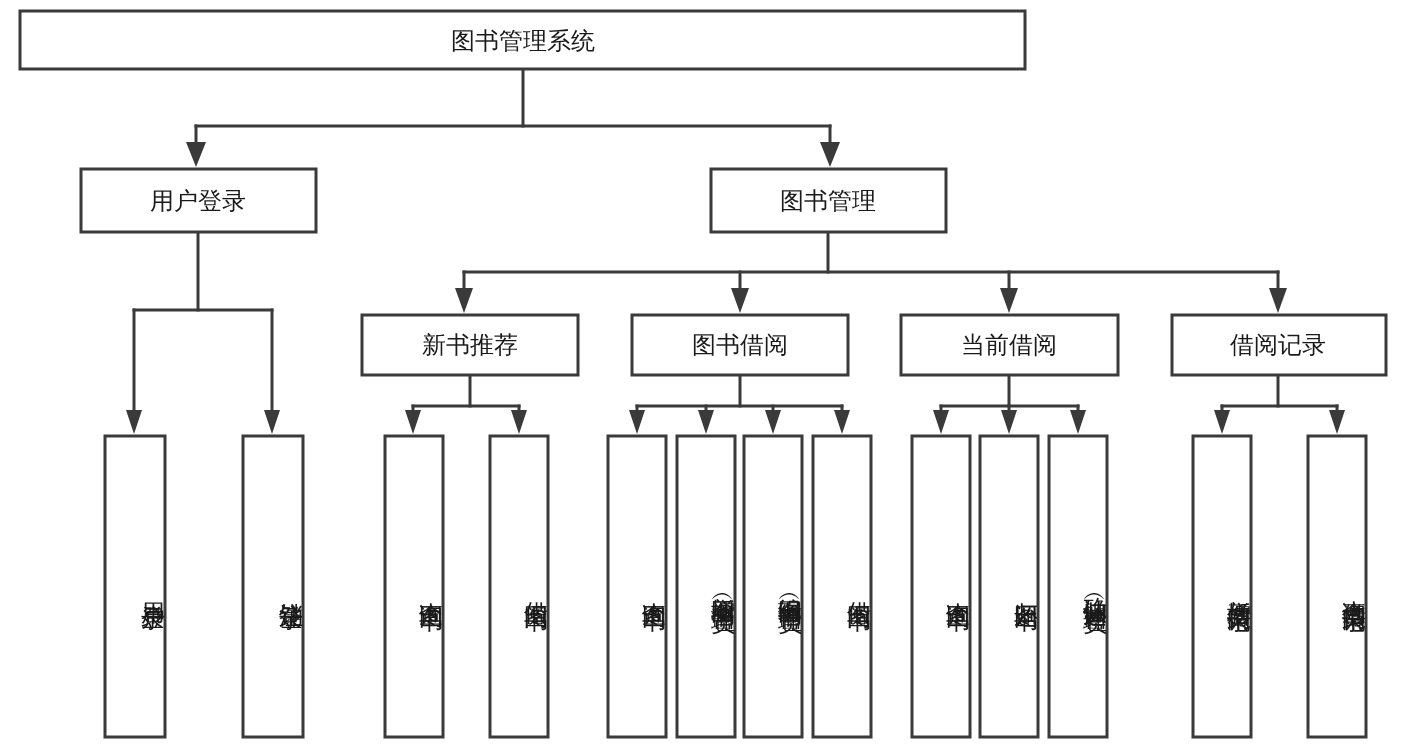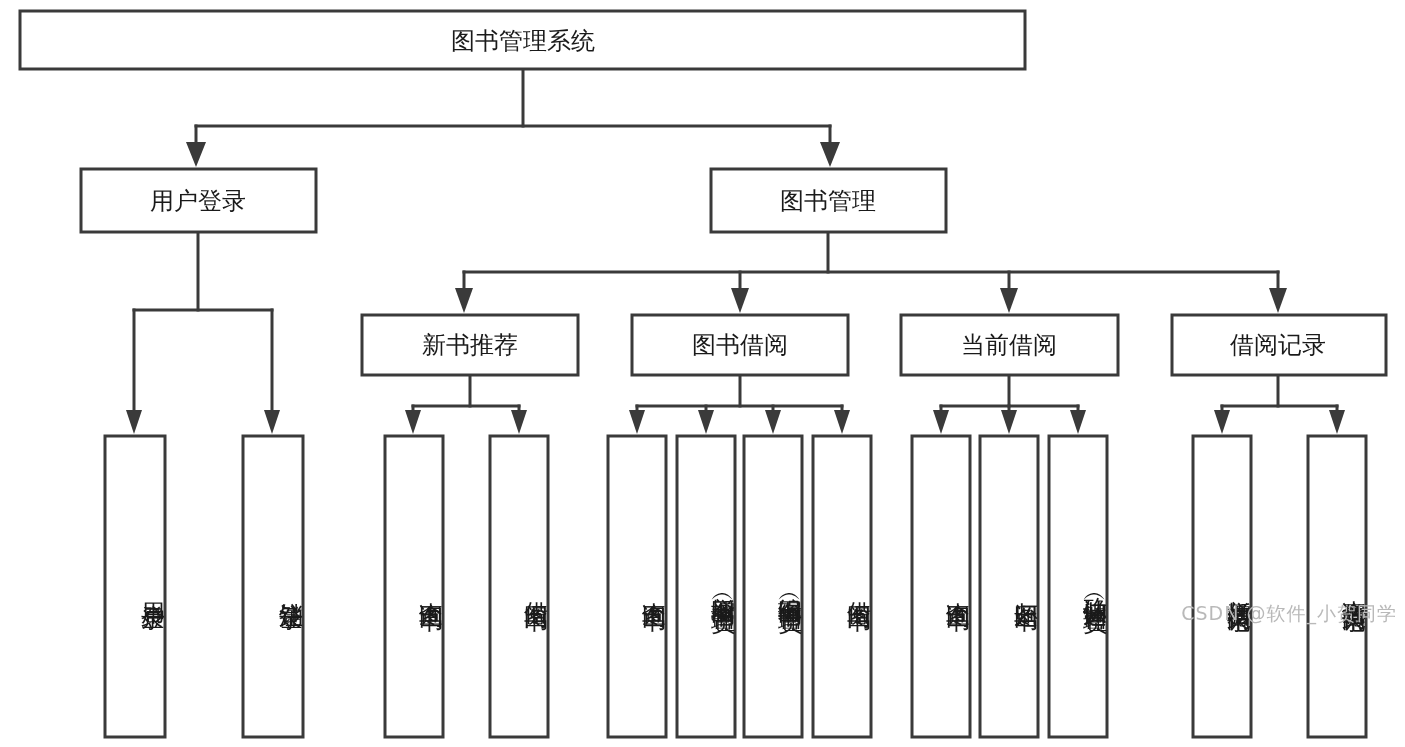--- a/index.html
+++ b/index.html
@@ -219,14 +219,13 @@
   <div class="leaf-label" style="left: 744px; top: 436px; width: 58px; height: 301px; color: rgb(26, 26, 26);">编辑图书（管理员）</div>
   <div class="leaf-label" style="left: 813px; top: 436px; width: 58px; height: 301px; color: rgb(26, 26, 26);">借阅图书</div>
 
   <div class="leaf-label" style="left: 912px; top: 436px; width: 58px; height: 301px; color: rgb(26, 26, 26);">查询图书</div>
   <div class="leaf-label" style="left: 980px; top: 436px; width: 58px; height: 301px; color: rgb(26, 26, 26);">归还图书</div>
   <div class="leaf-label" style="left: 1049px; top: 436px; width: 58px; height: 301px; color: rgb(26, 26, 26);">确认归还（管理员）</div>
 
   <div class="leaf-label" style="left: 1193px; top: 436px; width: 58px; height: 301px; color: rgb(26, 26, 26);">新增借阅记录</div>
   <div class="leaf-label" style="left: 1308px; top: 436px; width: 58px; height: 301px; color: rgb(26, 26, 26);">查询借阅记录</div>
 
-  <div class="watermark" style="color: rgb(185, 185, 185);">CSDN @软件_小贺同学</div>
 </div>
 
 </body></html>

